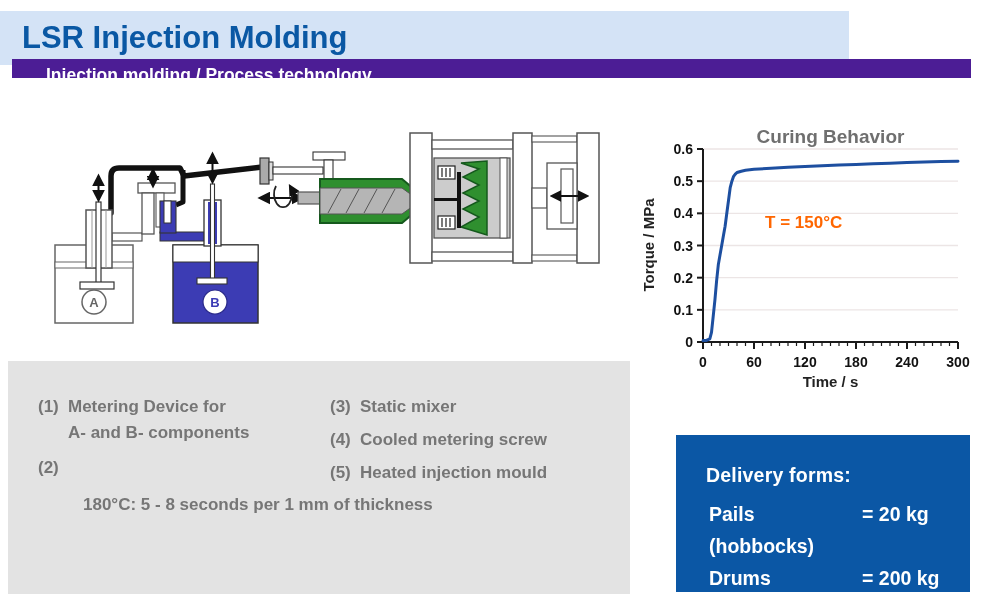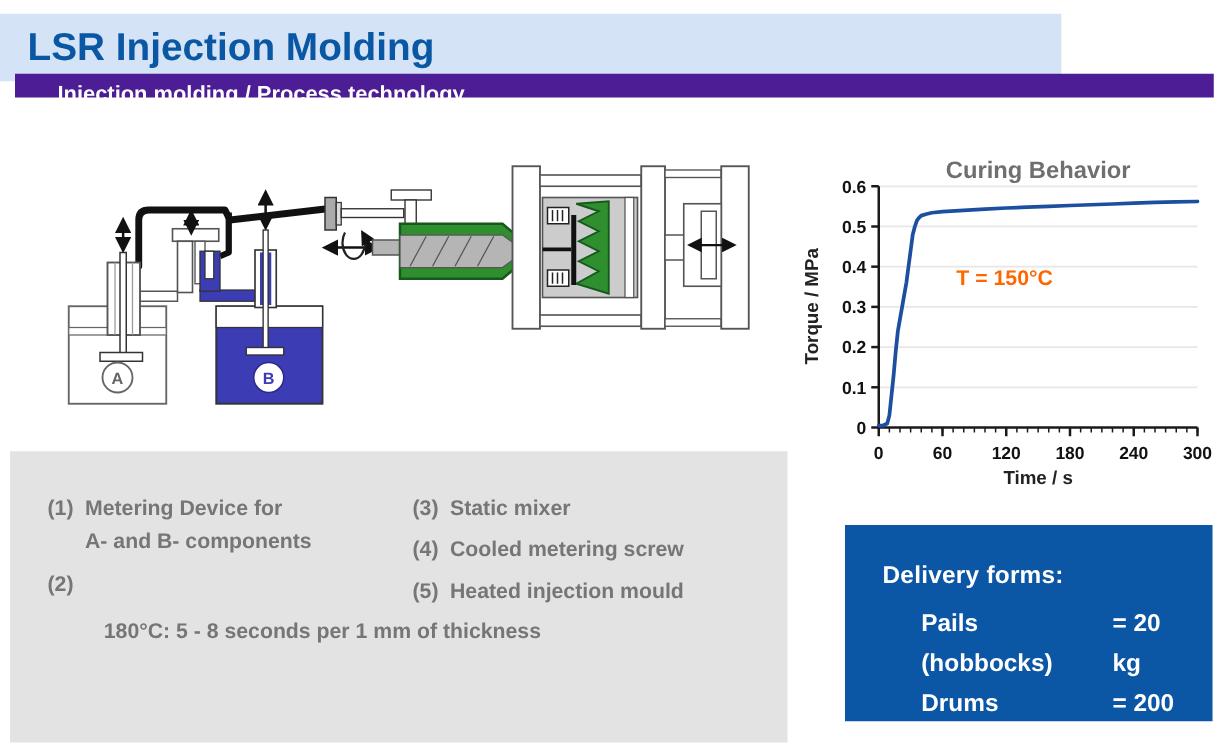--- a/index.html
+++ b/index.html
@@ -30,25 +30,25 @@
   .col-right { flex:1; }
   .li { display:flex; font-size:17px; line-height:26px; }
   .li + .li { margin-top:9px; }
   .col-right .li + .li { margin-top:7px; }
   .li .num { width:30px; flex:0 0 30px; }
   .li .lines span { display:block; }
   .curing-title { font-size:21px; margin:19px 0 0 32px; }
   .curing-detail { font-size:17px; margin:9px 0 0 75px; }
 
   
-  .bluebox { position:absolute; left:676px; top:420px; width:294px; height:157px; background:#0b57a5;
+  .bluebox { position:absolute; left:676px; top:435px; width:294px; height:157px; background:#0b57a5;
              color:#ffffff; padding:29px 16px 0 30px; }
   .bluebox .d-title { font-size:19.5px; font-weight:bold; letter-spacing:.2px; }
   .d-rows { margin-top:11px; }
-  .d-row { display:flex; font-size:19.5px; font-weight:bold; line-height:32px; padding-left:3px;margin-left:28px; }
+  .d-row { display:flex; font-size:19.5px; font-weight:bold; line-height:32px; padding-left:3px; }
   .d-row .d-label { width:153px; flex:0 0 153px; }
 </style>
 </head>
 <body>
 
 <div class="page">
 
   <header class="topbar">
     <h1>LSR Injection Molding</h1>
   </header>

